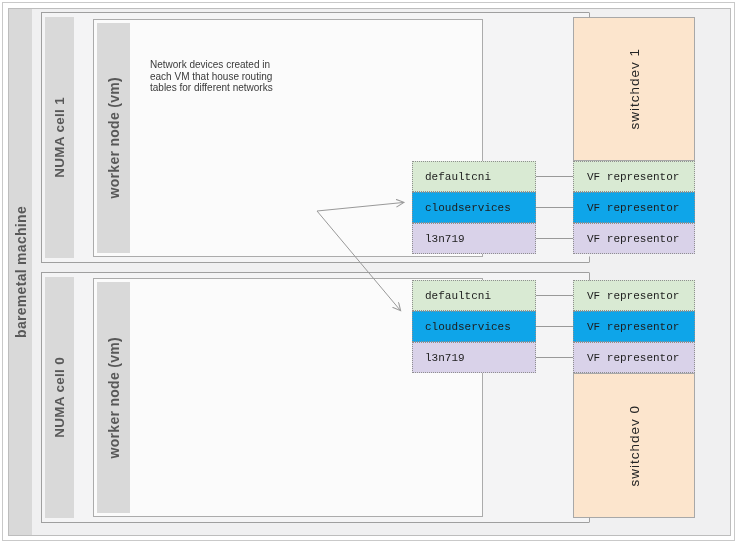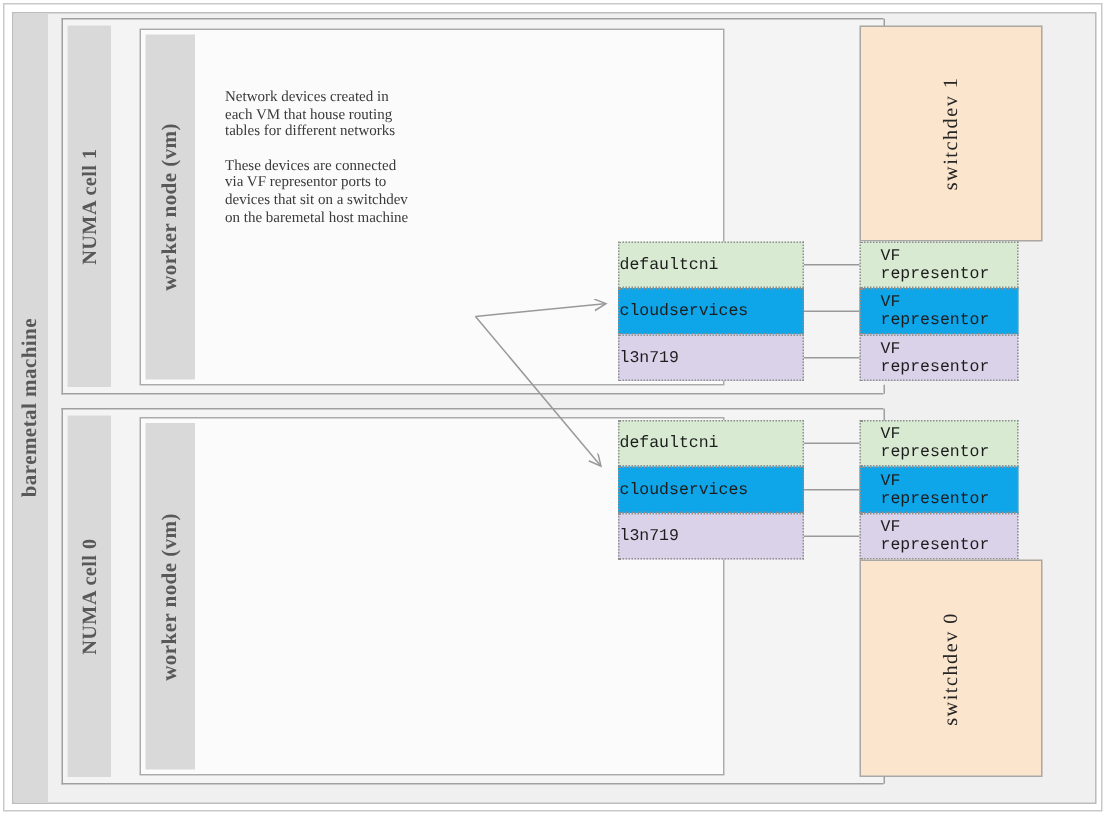--- a/index.html
+++ b/index.html
@@ -2,21 +2,21 @@
 <html><head>
 <meta charset="utf-8">
 <style>
   html,body{margin:0;padding:0;}
   body{
     width:738px;height:544px;position:relative;overflow:hidden;
     background:#ffffff;
     font-family:"Liberation Sans", sans-serif;
     -webkit-font-smoothing:antialiased;
   }
-  .abs{position:absolute;box-sizing:border-box;font-family:Liberation Serif, serif;}
+  .abs{position:absolute;box-sizing:border-box;}
 
   .frame{left:2px;top:2px;width:733px;height:539px;border:1px solid #c9c9c9;background:#ffffff;}
   .baremetal{left:8px;top:8px;width:723px;height:528px;border:1px solid #bdbdbd;background:#f0f0f1;}
 
   .vbar{background:#d9d9d9;display:flex;align-items:center;justify-content:center;}
   .vlabel{
     writing-mode:vertical-rl;transform:rotate(180deg);
     color:#585858;font-weight:bold;white-space:nowrap;letter-spacing:.3px;
   }
   .bm-bar{left:9px;top:9px;width:23px;height:526px;}
@@ -35,24 +35,24 @@
   .worker0{left:93px;top:278px;width:390px;height:239px;}
 
   .notes{left:150px;top:59px;width:200px;color:#3a3a3a;font-size:10px;line-height:11.6px;}
   .notes p{margin:0 0 11px 0;white-space:pre-line;}
 
   .row{
     width:124px;height:31px;left:412px;
     border:1px dotted #8f8f8f;
     display:flex;align-items:center;
     font-family:"Liberation Mono", monospace;
-    font-size:11px;color:#1d1d1d;
+    font-size:11px;color:#1d1d1d;padding-left:12px;
   }
   .vf{
-    width:106px;height:31px;left:573px;
+    width:122px;height:31px;left:573px;
     border:1px dotted #8f8f8f;
     display:flex;align-items:center;
     font-family:"Liberation Mono", monospace;
     font-size:11px;color:#1d1d1d;padding-left:13px;
   }
   .green{background:#d9ead3;}
   .blue{background:#0ea5e9;}
   .purple{background:#d9d2e9;}
 
   .switchdev{
@@ -83,24 +83,20 @@
 </div>
 <div class="abs worker worker1"></div>
 <div class="abs vbar worker-bar" style="left:97px;top:23px;height:230px;">
   <span class="vlabel">worker node (vm)</span>
 </div>
 
 <div class="abs notes">
   <p>Network devices created in
 each VM that house routing
 tables for different networks</p>
-  <p>These devices are connected
-via VF representor ports to
-devices that sit on a switchdev
-on the baremetal host machine</p>
 </div>
 
 <div class="abs numa-region numa0"></div>
 <div class="abs vbar numa-bar" style="left:45px;top:277px;height:241px;">
   <span class="vlabel">NUMA cell 0</span>
 </div>
 <div class="abs worker worker0"></div>
 <div class="abs vbar worker-bar" style="left:97px;top:282px;height:231px;">
   <span class="vlabel">worker node (vm)</span>
 </div>

